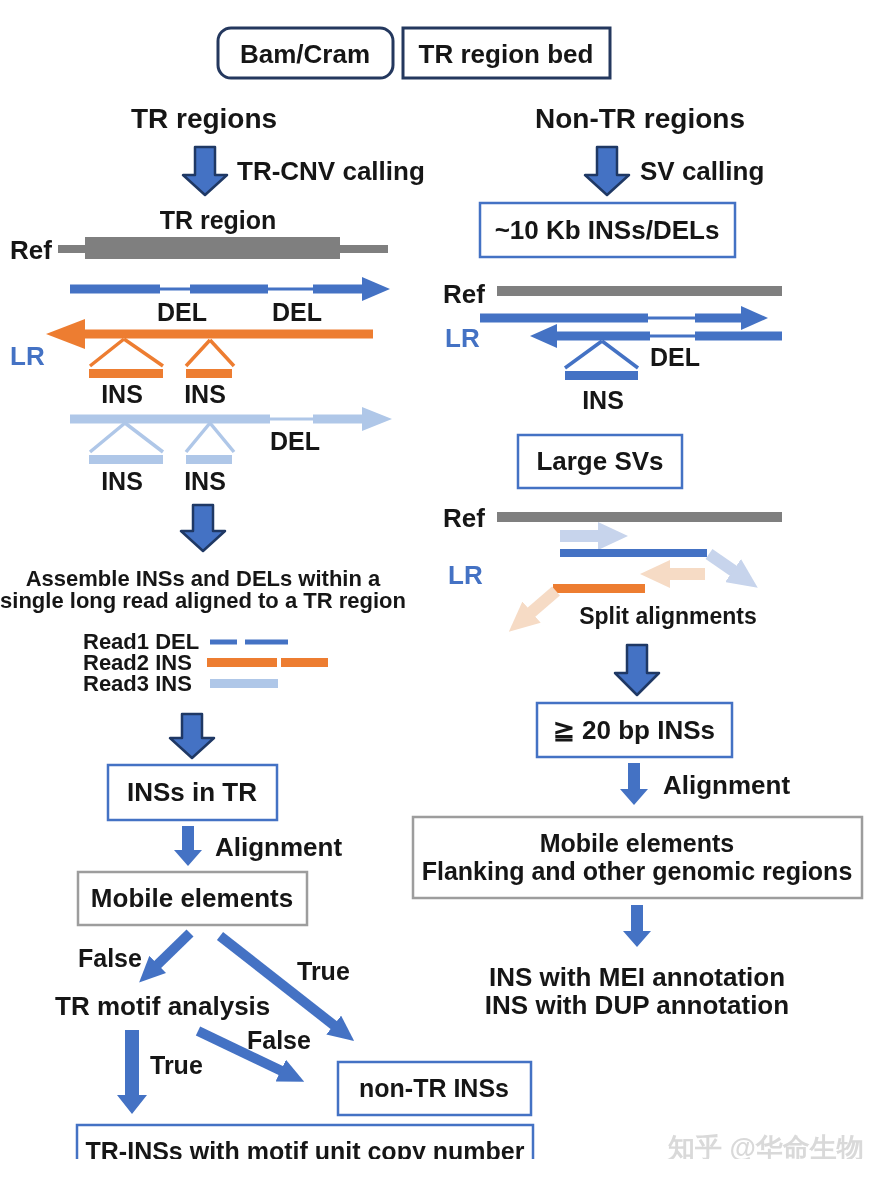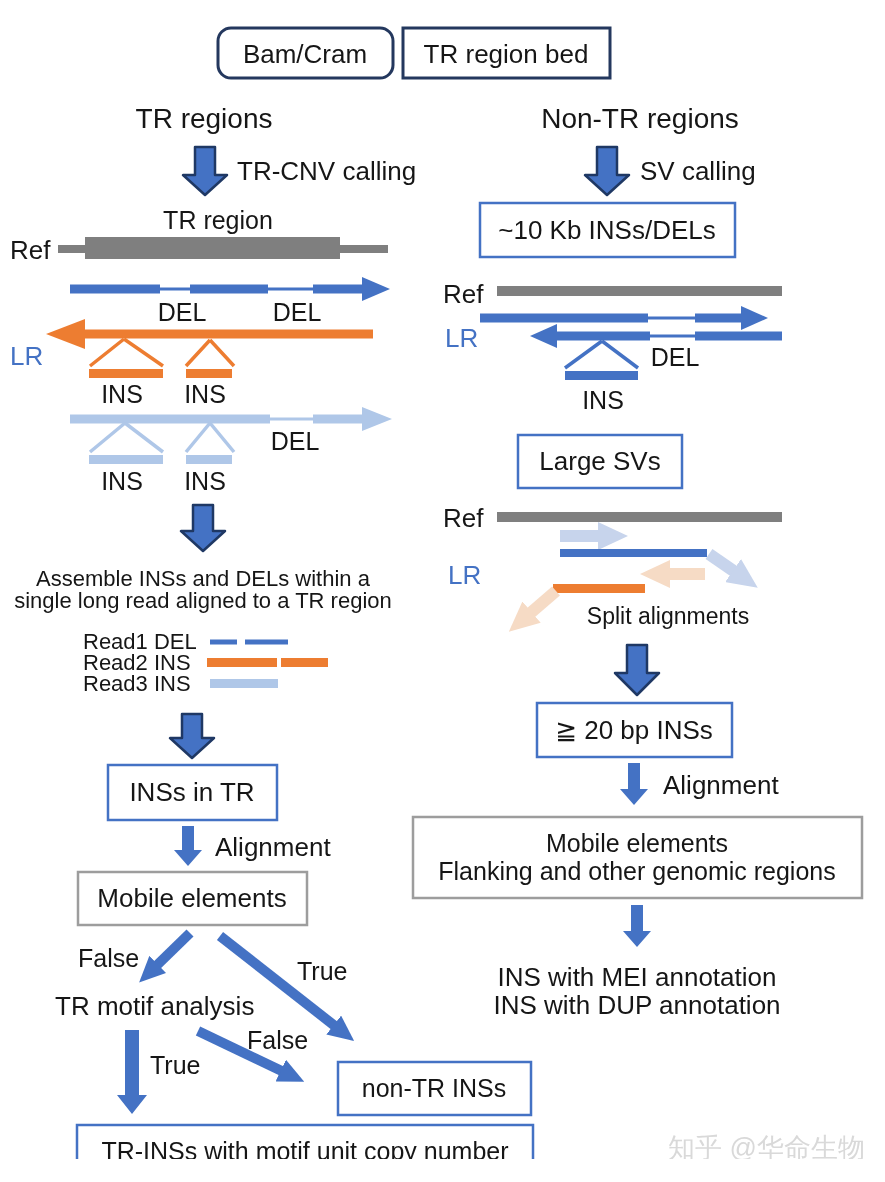--- a/index.html
+++ b/index.html
@@ -2,20 +2,21 @@
 <html><head>
 <meta charset="utf-8">
 <style>
   html,body { margin:0; padding:0; background:#ffffff; }
   .canvas {
     position:relative;
     width:885px; height:1159px;
     background:#ffffff;
     overflow:hidden;
     font-family:"Liberation Sans", sans-serif;
+    font-weight:bold;
   }
   svg { position:absolute; left:0; top:0; }
   text {
     font-family:"Liberation Sans", sans-serif;
     fill:#161616;
   }
   .t28 { font-size:28px; }
   .t26 { font-size:26px; }
   .t25 { font-size:25px; }
   .t23 { font-size:23px; }

